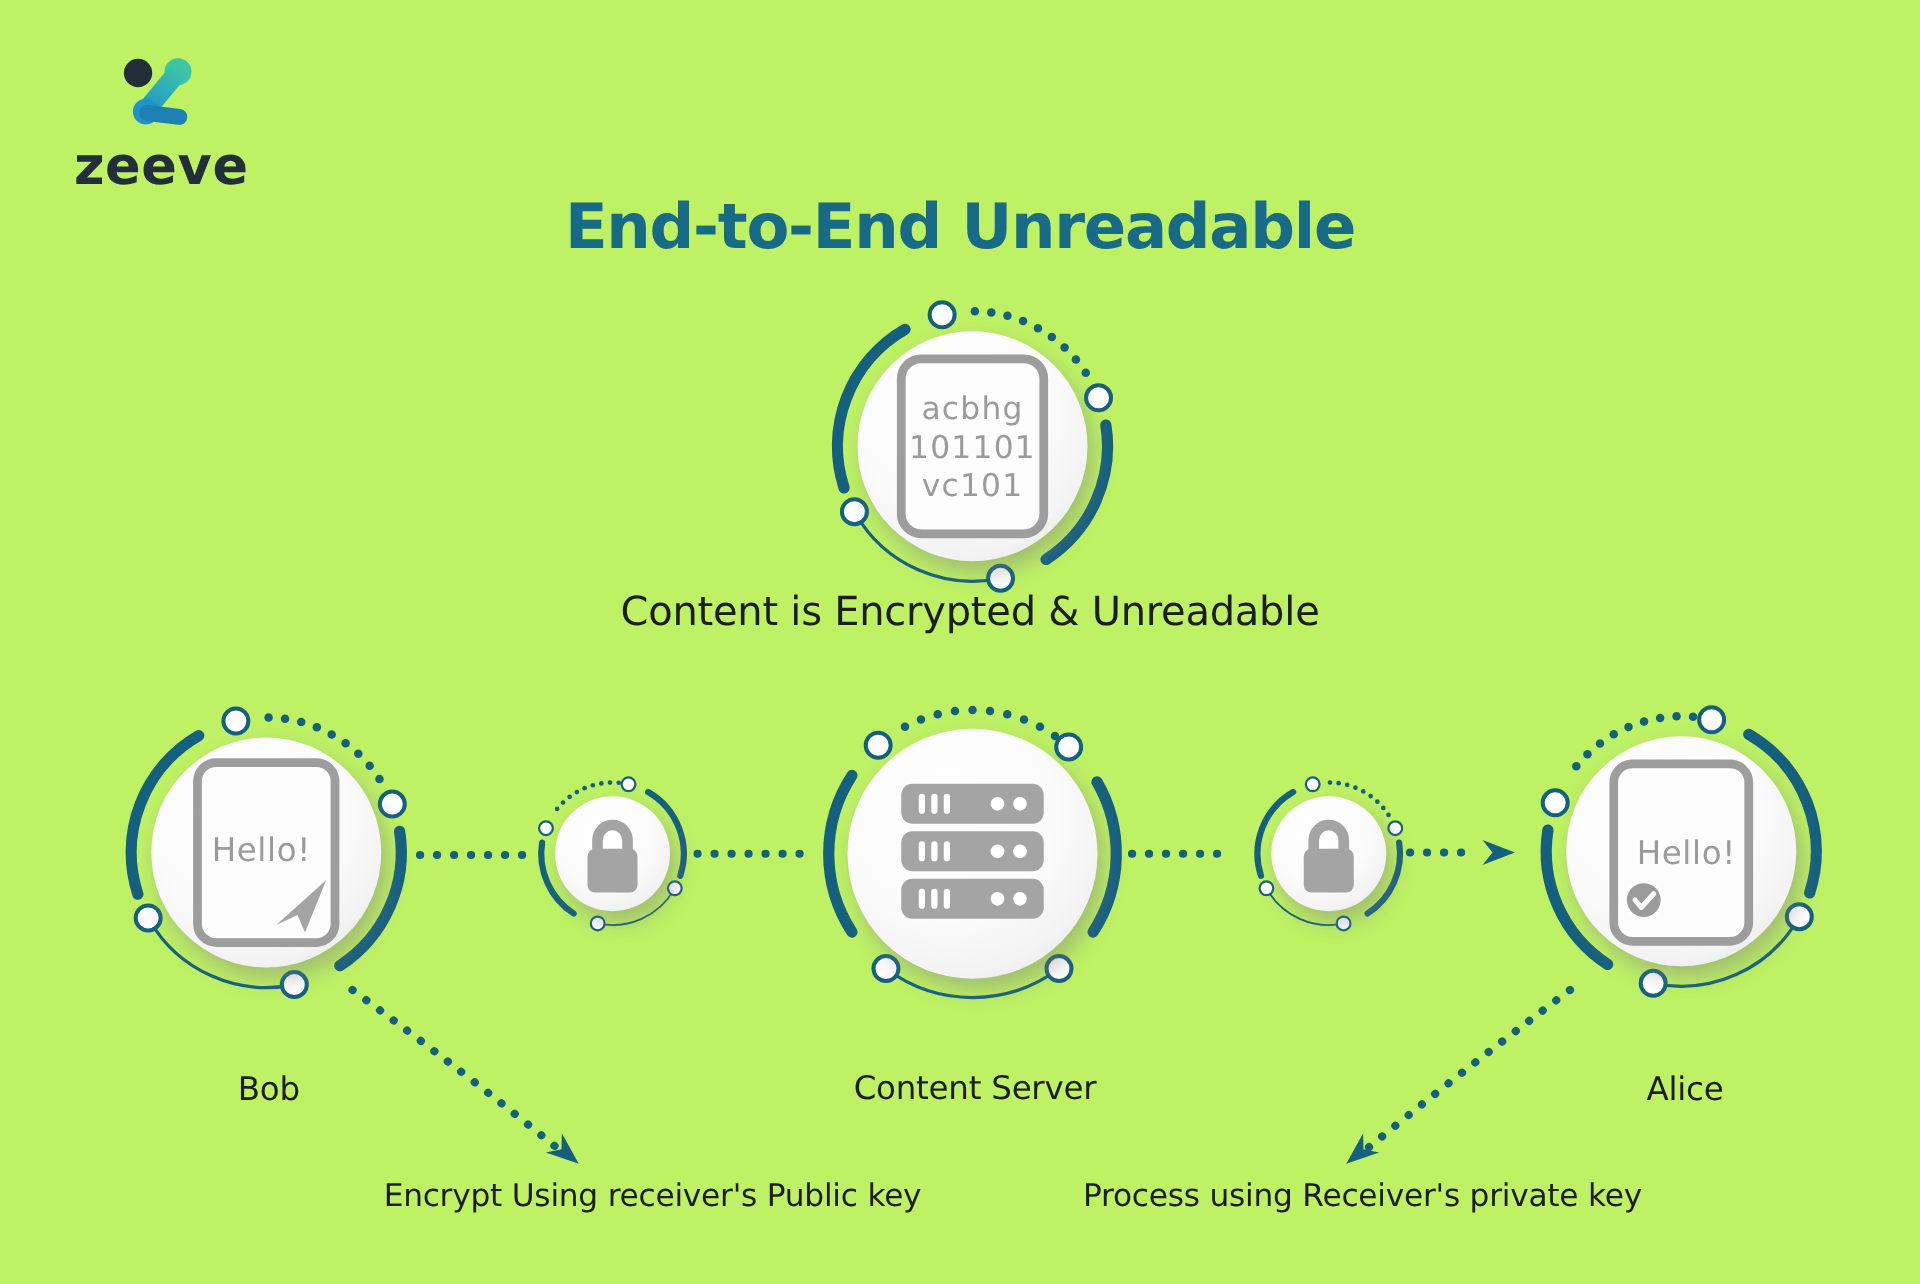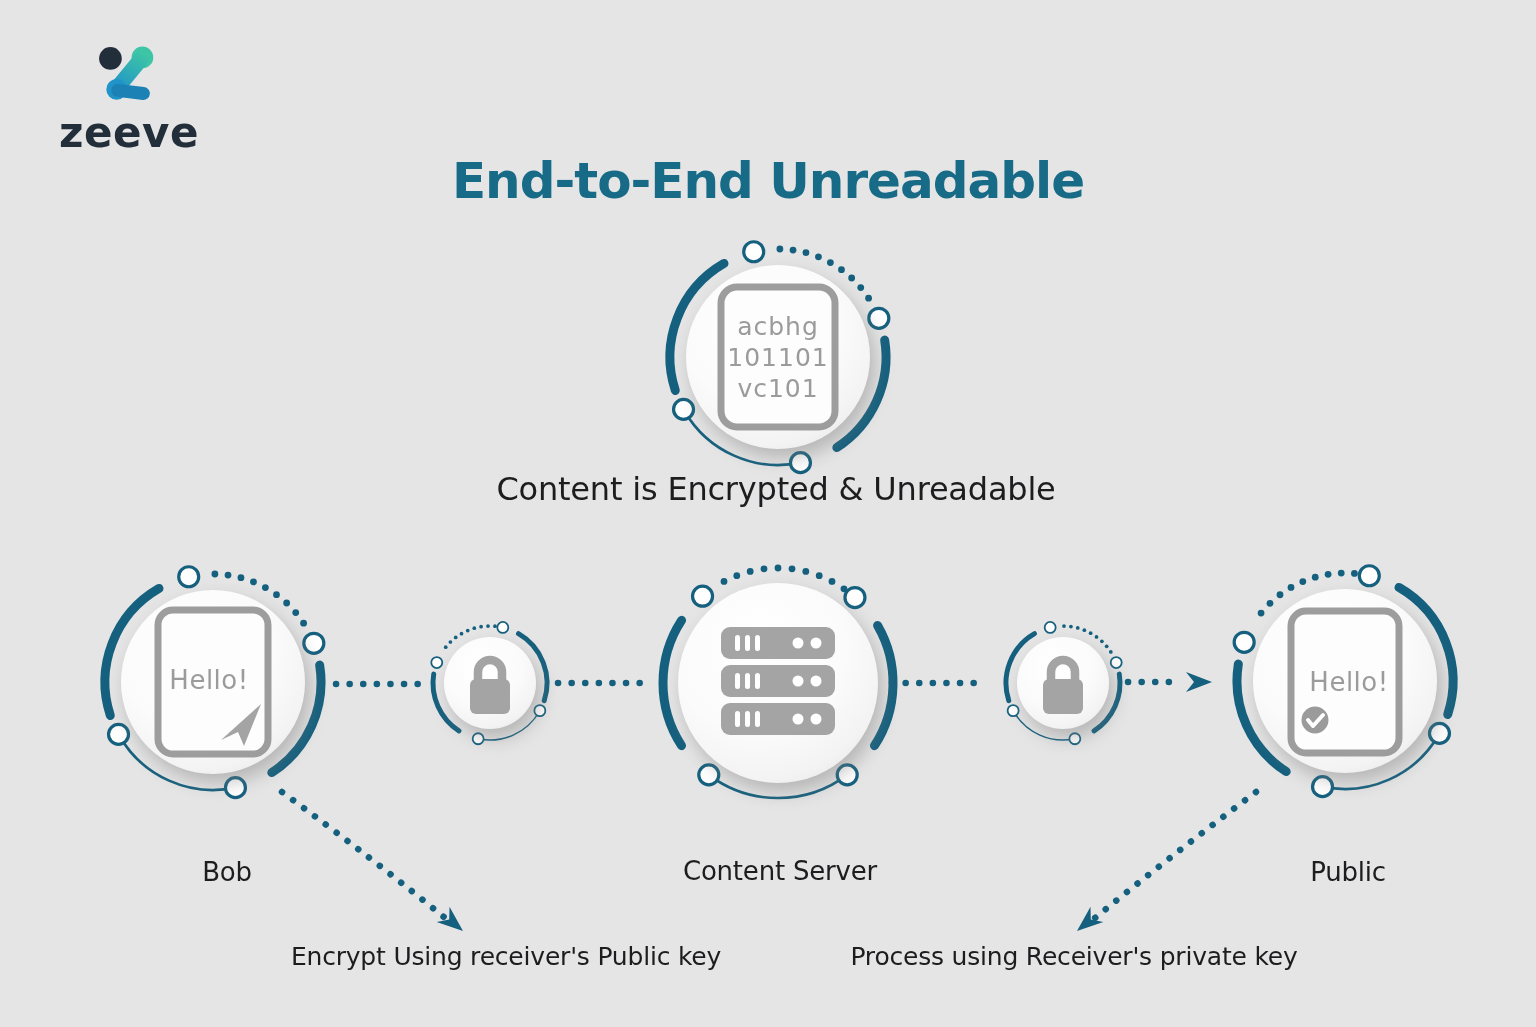--- a/index.html
+++ b/index.html
@@ -6,34 +6,34 @@
     --teal:#15607E;
     --title-teal:#176B87;
     --icon-gray:#A4A4A4;
     --doc-stroke:#9D9D9D;
     --doc-text:#9B9B9B;
     --text-dark:#1D1D1F;
     --logo-navy:#232E3B;
   }
   *{margin:0;padding:0;box-sizing:border-box}
   body{background:#ffffff;font-family:"DejaVu Sans","Liberation Sans",sans-serif;}
-  .page{position:relative;width:1536px;height:1027px;background:#e5e5e5;overflow:hidden;}
+  .page{position:relative;width:1536px;height:1027px;background:#bef264;overflow:hidden;}
   .brand{position:absolute;left:56px;top:44px;width:146px;display:flex;flex-direction:column;align-items:center;}
   .brand-name{font-size:42px;font-weight:700;color:var(--logo-navy);letter-spacing:0.5px;line-height:1;margin-top:2px;}
   .title{position:absolute;left:768px;top:181px;transform:translate(-50%,-50%);
     font-size:50px;font-weight:800;color:var(--title-teal);letter-spacing:-1px;white-space:nowrap;}
   .caption{position:absolute;left:776px;top:489px;transform:translate(-50%,-50%);
     font-size:32px;font-weight:400;color:var(--text-dark);white-space:nowrap;letter-spacing:-0.2px;}
   .node-label{position:absolute;transform:translate(-50%,-50%);font-size:26px;font-weight:500;
     color:var(--text-dark);white-space:nowrap;letter-spacing:-0.2px;}
-  .lbl-bob{left:215px;top:872px;margin-left:12px;}
+  .lbl-bob{left:215px;top:872px;}
   .lbl-server{left:780px;top:871px;}
   .lbl-alice{left:1348px;top:872px;}
   .annotation{position:absolute;transform:translate(-50%,-50%);font-size:25px;font-weight:500;
-    color:var(--text-dark);white-space:nowrap;letter-spacing:-0.2px;}
+    color:var(--text-dark);white-space:nowrap;letter-spacing:-0.2px;margin-left:16px;}
   .ann-encrypt{left:506px;top:956px;}
   .ann-decrypt{left:1074px;top:956px;}
   #diagram{position:absolute;left:0;top:0;width:1536px;height:1027px;}
   .disc{fill:url(#discGrad);filter:drop-shadow(5px 9px 9px rgba(125,125,125,.45));}
   .doc{fill:#FDFDFD;stroke:var(--doc-stroke);stroke-width:7;}
   .doc-text{fill:var(--doc-text);font-size:26px;text-anchor:middle;letter-spacing:0.5px;}
   .code-line{fill:var(--doc-text);font-size:25px;text-anchor:middle;letter-spacing:1px;}
   .icon-fill{fill:var(--icon-gray);}
   .icon-stroke{fill:none;stroke:var(--icon-gray);stroke-linecap:round;}
   .dotline{fill:none;stroke:var(--teal);stroke-width:6.5;stroke-linecap:round;stroke-dasharray:0.1 13.5;}
@@ -270,16 +270,16 @@
         <text class="doc-text" x="4" y="10">Hello!</text>
         <circle cx="-30" cy="39" r="15" fill="#9B9B9B" stroke="#ffffff" stroke-width="3"></circle>
         <path d="M -37,39 l 5,6 l 10,-11" fill="none" stroke="#ffffff" stroke-width="4" stroke-linecap="round" stroke-linejoin="round"></path>
       </g>
     </g>
   </svg>
 
   <div class="caption">Content is Encrypted &amp; Unreadable</div>
   <div class="node-label lbl-bob">Bob</div>
   <div class="node-label lbl-server">Content Server</div>
-  <div class="node-label lbl-alice">Public</div>
+  <div class="node-label lbl-alice">Alice</div>
   <div class="annotation ann-encrypt">Encrypt Using receiver's Public key</div>
   <div class="annotation ann-decrypt">Process using Receiver's private key</div>
 </div>
 
 </body></html>

